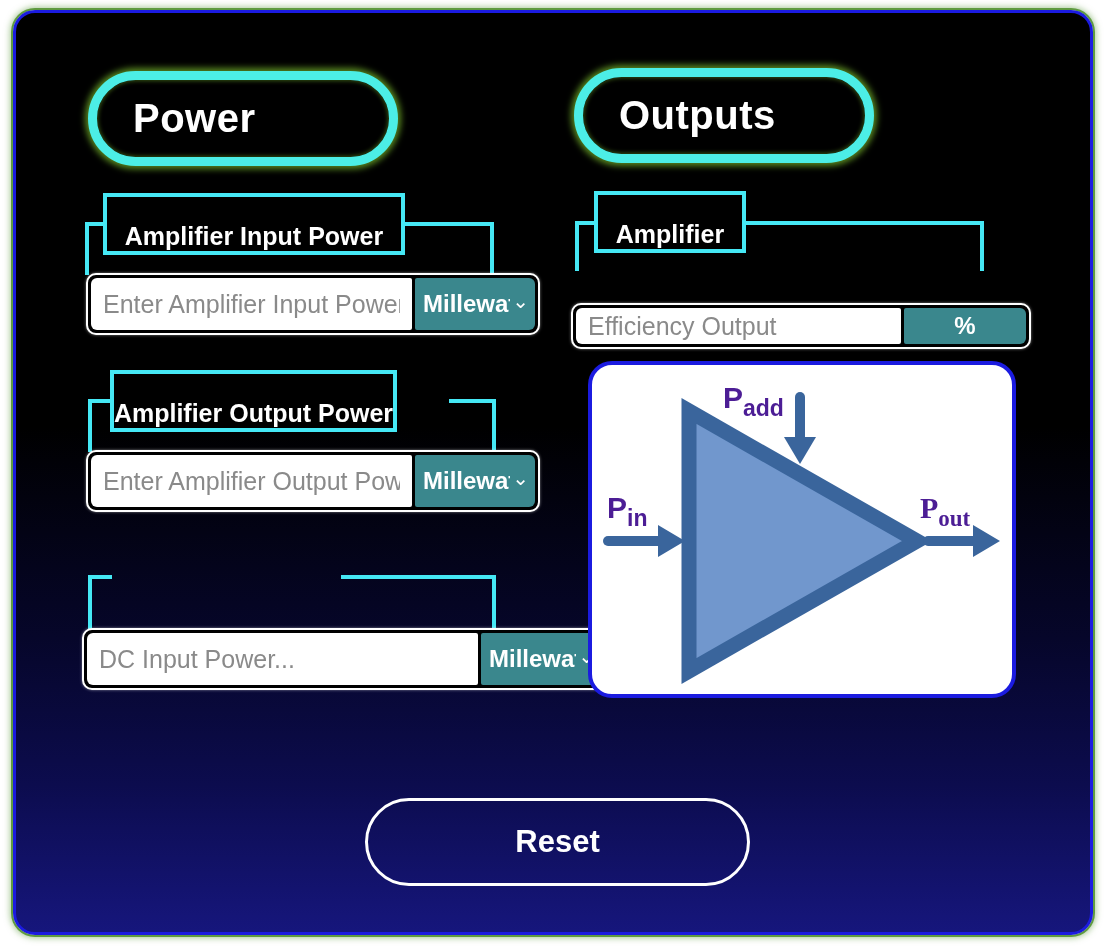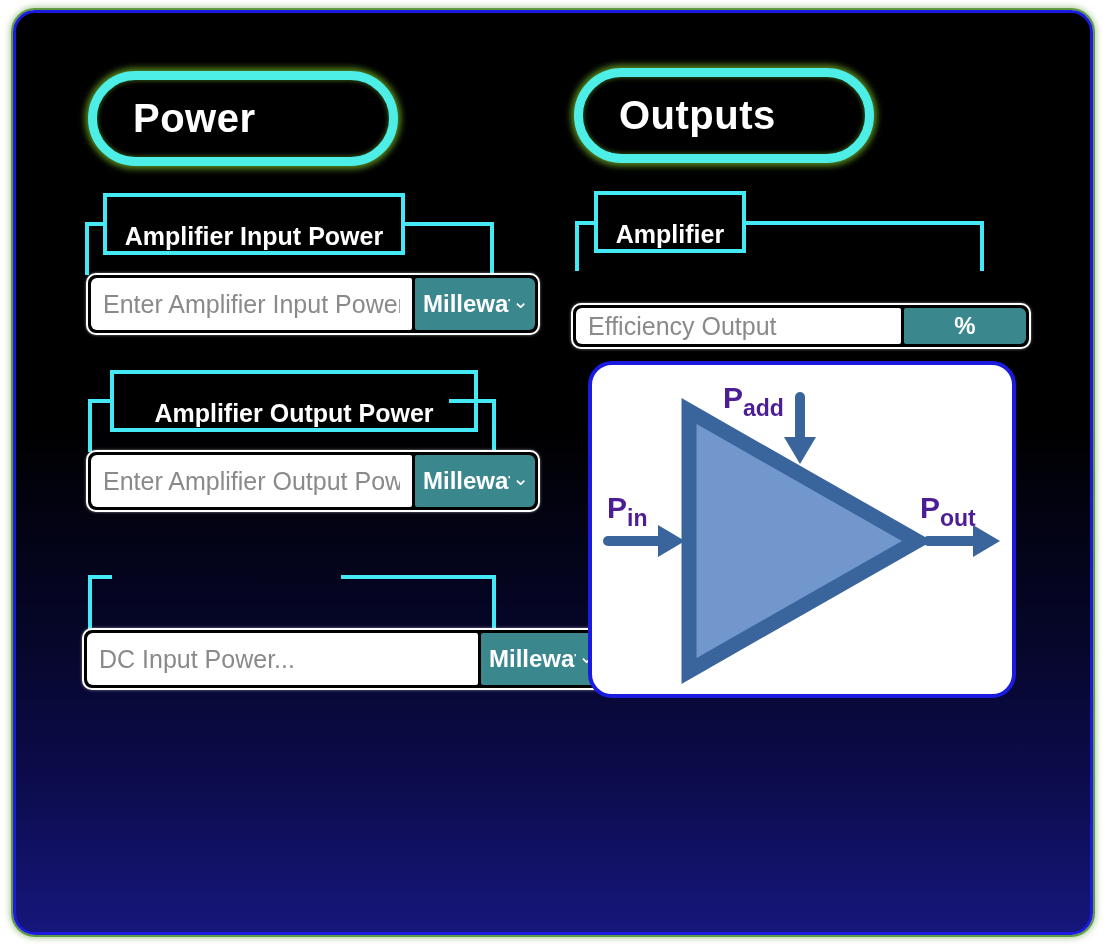--- a/index.html
+++ b/index.html
@@ -102,21 +102,21 @@
     <div class="conn" style="left:387px; top:209px; width:91px; height:4px;"></div>
     <div class="conn" style="left:474px; top:209px; width:4px;  height:53px;"></div>
     <div class="field-box" style="left:70px; top:260px; width:454px;">
       <input type="text" placeholder="Enter Amplifier Input Power..." style="">
       <div class="unit-select">
         <span class="unit-text">Millewatts</span>
         <span class="chev">⌄</span>
       </div>
     </div>
 
-    <div class="field-label" style="left:94px; top:357px; width:368px;">
+    <div class="field-label" style="left:94px; top:357px; width:287px;">
       <span>Amplifier Output Power</span>
     </div>
     <div class="conn" style="left:72px;  top:386px; width:24px;  height:4px;"></div>
     <div class="conn" style="left:72px;  top:386px; width:4px;   height:53px;"></div>
     <div class="conn" style="left:433px; top:386px; width:47px;  height:4px;"></div>
     <div class="conn" style="left:476px; top:386px; width:4px;   height:53px;"></div>
     <div class="field-box" style="left:70px; top:437px; width:454px;">
       <input type="text" placeholder="Enter Amplifier Output Power..." style="">
       <div class="unit-select">
         <span class="unit-text">Millewatts</span>
@@ -159,18 +159,21 @@
         <polygon points="66,160 66,192 93,176" fill="#3a659c"></polygon>
 
         <line x1="208" y1="32" x2="208" y2="74" stroke="#3a659c" stroke-width="10" stroke-linecap="round"></line>
         <polygon points="192,72 224,72 208,99" fill="#3a659c"></polygon>
 
         <line x1="336" y1="176" x2="383" y2="176" stroke="#3a659c" stroke-width="10" stroke-linecap="round"></line>
         <polygon points="381,160 381,192 408,176" fill="#3a659c"></polygon>
       </svg>
       <span class="dlabel" style="left:15px; top:128px;"><span>P</span><sub>in</sub></span>
       <span class="dlabel" style="left:131px; top:18px;"><span>P</span><sub>add</sub></span>
-      <span class="dlabel" style="left:328px; top:128px;"><span>P</span><sub>out</sub></span>
+      <span class="dlabel" style="left:328px; top:128px;font-family:Liberation Serif, serif;"><span>P</span><sub>out</sub></span>
     </div>
 
+    <button class="reset-btn">
+      <span>Reset</span>
+    </button>
 
   </div>
 </div>
 
 </body></html>

